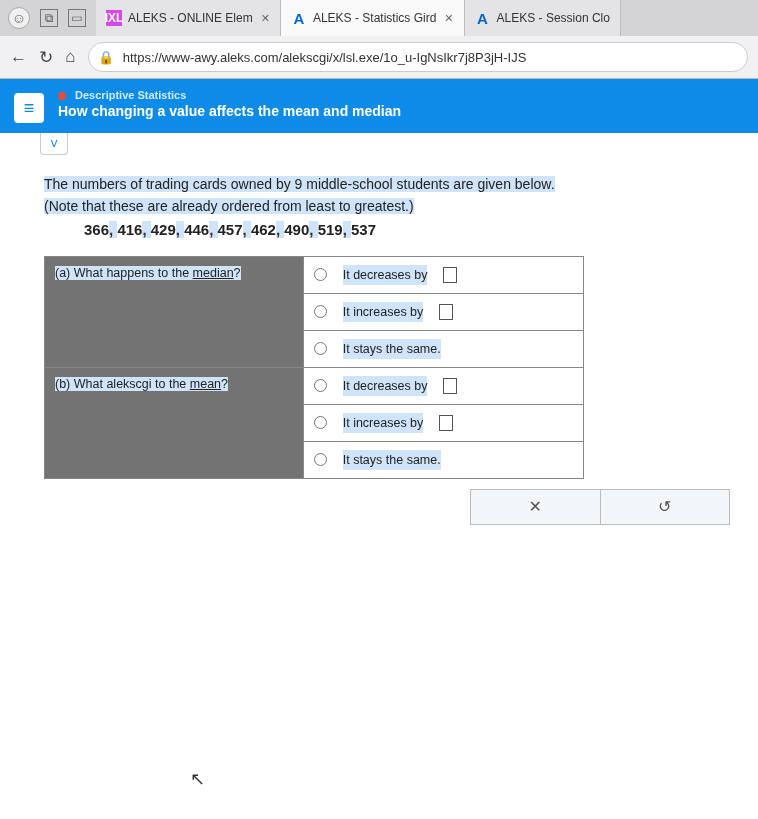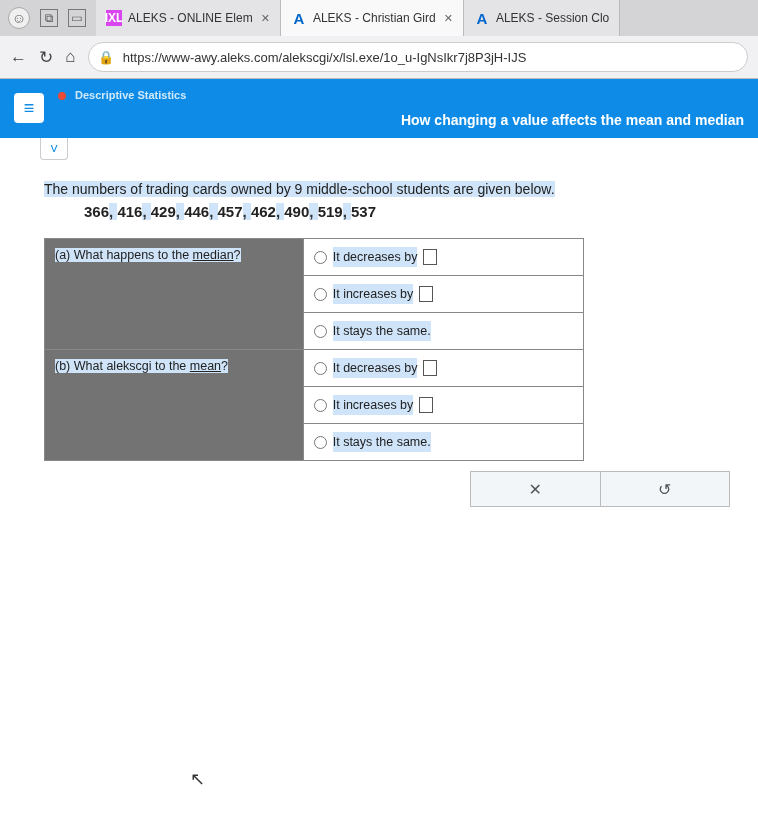--- a/index.html
+++ b/index.html
@@ -122,22 +122,21 @@
       display:inline-block;
       width:8px; height:8px;
       border-radius:50%;
       background:#e94b35;
       margin-right:6px;
       vertical-align:middle;
     }
     .topic-title {
       font-size:14px;
       font-weight:bold;
-      margin-top:11px;
-      text-align:right;
+      margin-top:2px;
     }
     .chevron-tab {
       width:28px; height:22px;
       background:#fff;
       border:1px solid #ccc;
       border-top:none;
       border-radius:0 0 4px 4px;
       margin-left:40px;
       display:flex; align-items:center; justify-content:center;
       color:#0d8be7;
@@ -173,21 +172,21 @@
       border:1px solid #888;
       padding:6px 10px;
       font-size:12.5px;
       vertical-align:top;
     }
     .q-table .label-cell {
       width:48%;
       background:#737373;
     }
     .q-table .opt-cell { width:52%; }
-    .opt-line { display:flex; align-items:center; gap:6px; padding:2px 0;}
+    .opt-line { display:flex; align-items:center; gap:16px; padding:2px 0;}
     .opt-line input[type=radio]{ margin:0; }
     .val-box {
       display:inline-block;
       width:14px; height:16px;
       border:1px solid #555;
       vertical-align:middle;
       background:#fff;
     }
     .action-row {
       display:flex;
@@ -223,21 +222,21 @@
     <div class="circ">☺</div>
     <div class="sq">⧉</div>
     <div class="sq">▭</div>
     <div class="tab">
       <span class="favicon fav-dark">IXL</span>
       <span>ALEKS - ONLINE Elem</span>
       <span class="close">✕</span>
     </div>
     <div class="tab active">
       <span class="favicon fav-a">A</span>
-      <span>ALEKS - Christian Gird</span>
+      <span>ALEKS - Statistics Gird</span>
       <span class="close">✕</span>
     </div>
     <div class="tab">
       <span class="favicon fav-a">A</span>
       <span>ALEKS - Session Clo</span>
     </div>
   </div>
   <div class="nav-bar">
     <span class="nav-icon">←</span>
     <span class="nav-icon">↻</span>
@@ -261,20 +260,23 @@
     </div>
   </div>
   <div class="chevron-tab">
     <span>˅</span>
   </div>
 
   <div class="problem">
     <div>
       <span class="hl">The numbers of trading cards owned by </span><span class="hl">9</span><span class="hl"> middle-school students are given below.</span>
     </div>
+    <div>
+      <span class="hl">(Note that these are already ordered from least to greatest.)</span>
+    </div>
     <div class="data-row">
       <span>366</span><span class="hl sep">, </span><span>416</span><span class="hl sep">, </span><span>429</span><span class="hl sep">, </span><span>446</span><span class="hl sep">, </span><span>457</span><span class="hl sep">, </span><span>462</span><span class="hl sep">, </span><span>490</span><span class="hl sep">, </span><span>519</span><span class="hl sep">, </span><span>537</span>
     </div>
 
 
     <table class="q-table">
       <tbody>
           <tr>
         <td class="label-cell" rowspan="3">
           <span class="hl"><span>(a)   What happens to the </span><span class="underlined">median</span><span>?</span></span>

